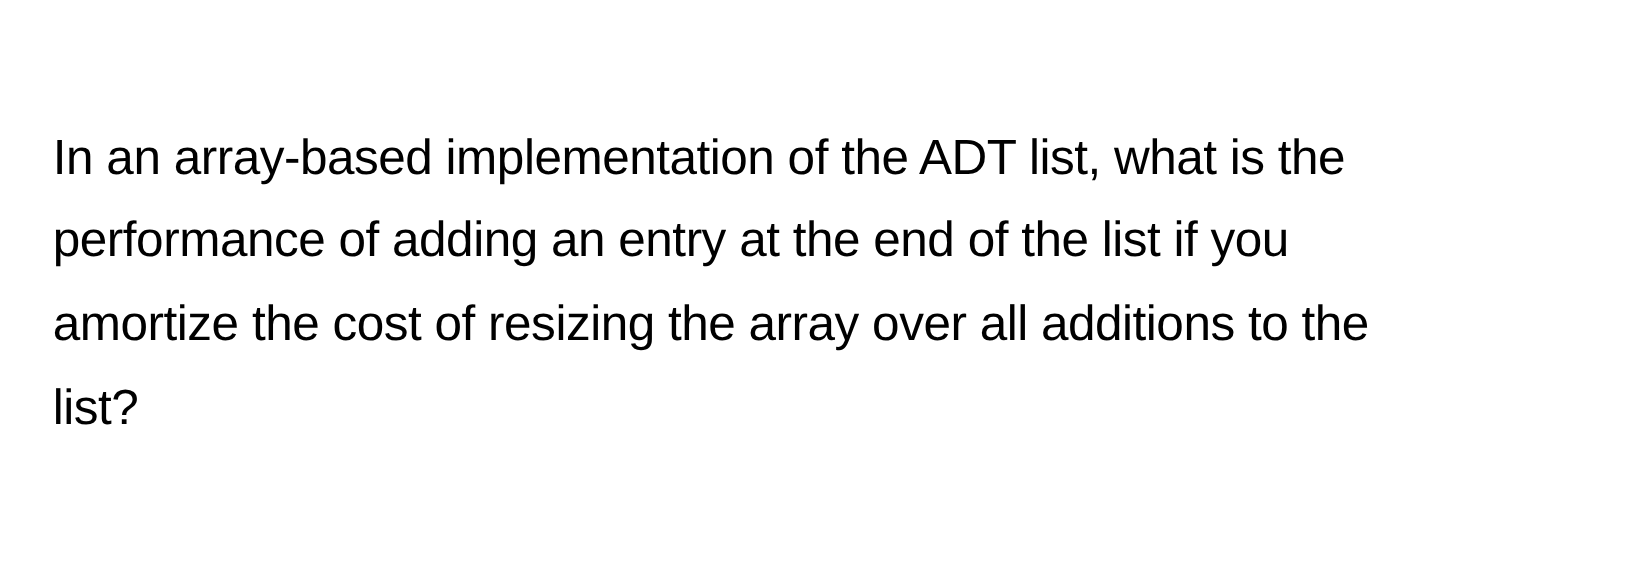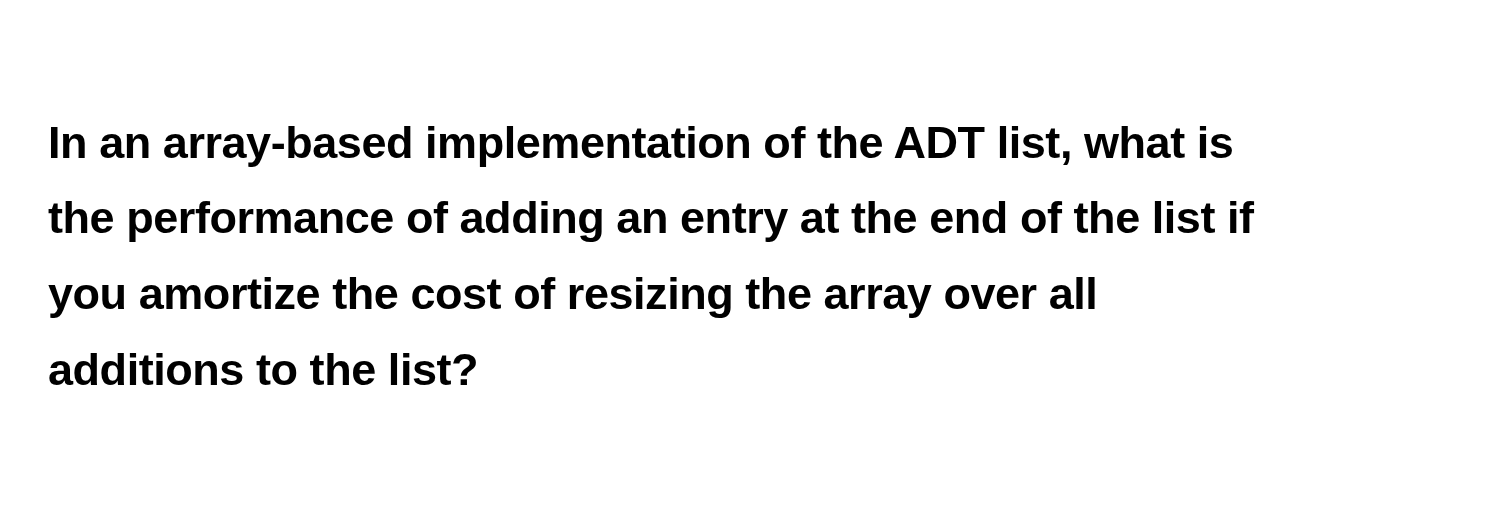--- a/index.html
+++ b/index.html
@@ -14,21 +14,21 @@
       font-family: -apple-system, BlinkMacSystemFont, "Segoe UI", Helvetica, Arial, sans-serif;
       display: flex;
       align-items: center;
       padding-left: 48px;
       padding-right: 48px;
     }
     .question-text {
       font-size: 45px;
       line-height: 1.68;
       color: #000000;
-      font-weight: 700;
+      font-weight: 400;
       letter-spacing: -0.01em;
       max-width: 1220px;
     }
   </style>
 </head>
 <body>
 
 <div class="question-text">In an array-based implementation of the ADT list, what is the performance of adding an entry at the end of the list if you amortize the cost of resizing the array over all additions to the list?</div>
 
 </body></html>

